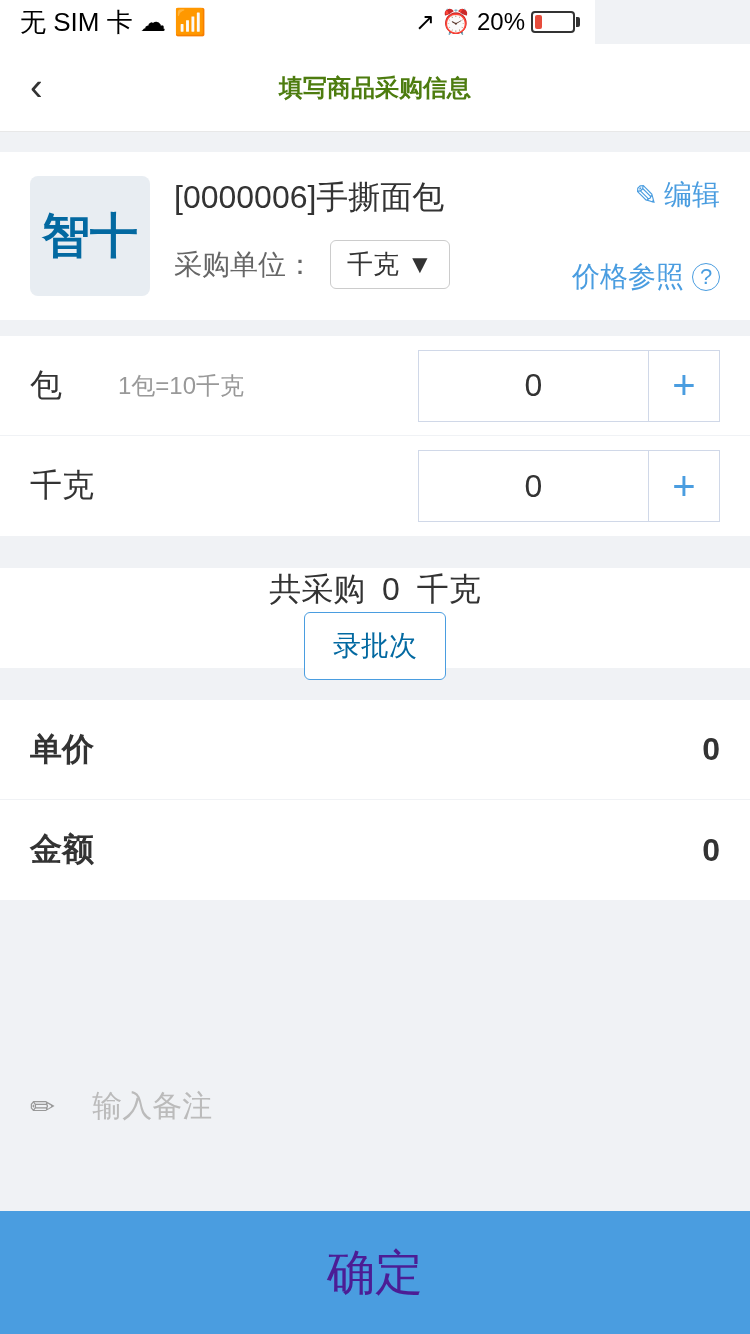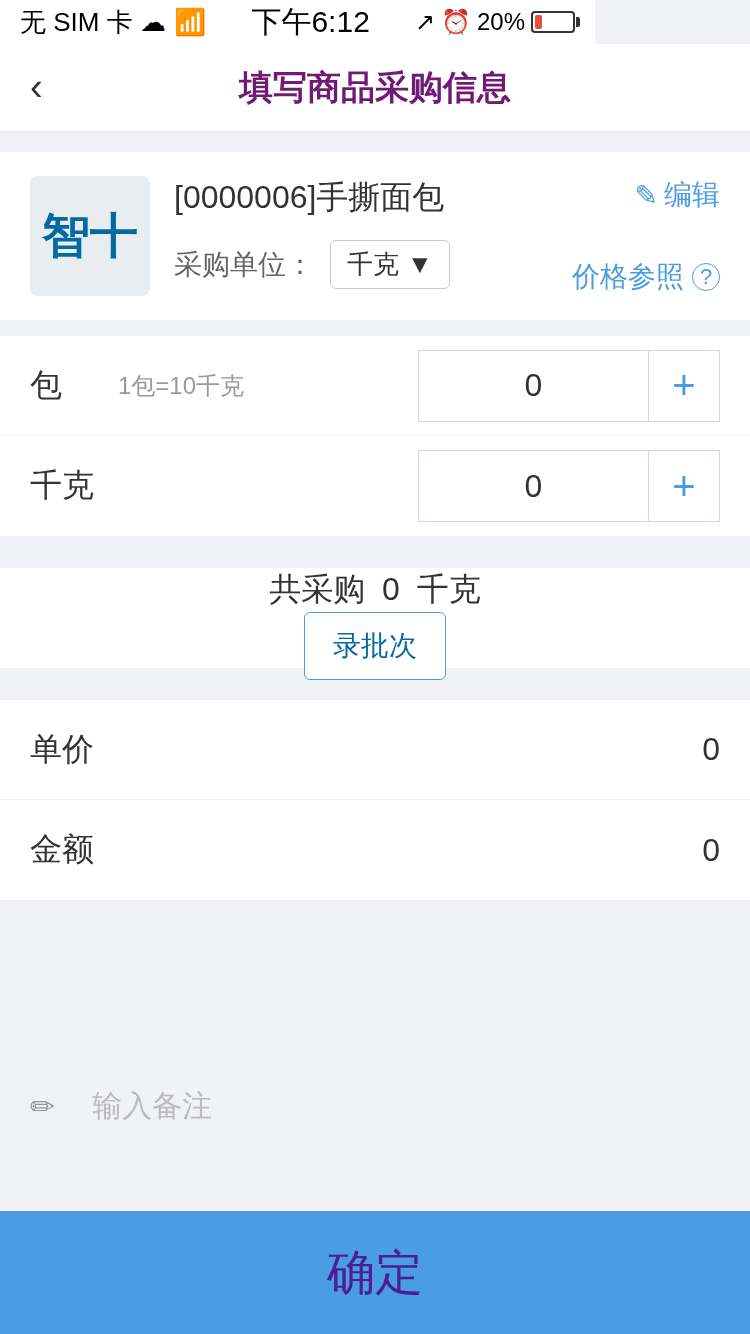--- a/index.html
+++ b/index.html
@@ -64,23 +64,23 @@
       border-bottom: 1px solid #e8e8e8;
     }
     .nav-back {
       position: absolute;
       left: 30px;
       font-size: 38px;
       color: #333;
       cursor: pointer;
     }
     .nav-title {
-      font-size: 34px;
+      font-size: 24px;
       font-weight: 600;
-      color: #701a75;
+      color: #4d7c0f;
     }
 
     
     .product-card {
       background: #fff;
       margin-top: 20px;
       padding: 24px 30px;
       display: flex;
       align-items: flex-start;
       gap: 24px;
@@ -239,20 +239,21 @@
       background: #fff;
       margin-top: 16px;
     }
     .price-row {
       display: flex;
       align-items: center;
       justify-content: space-between;
       padding: 0 30px;
       height: 100px;
       border-bottom: 1px solid #f0f2f5;
+      font-weight: bold;
     }
     .price-row:last-child {
       border-bottom: none;
     }
     .price-label {
       font-size: 32px;
       color: #333;
     }
     .price-value {
       font-size: 32px;
@@ -298,21 +299,20 @@
     }
   </style>
 </head>
 <body>
 
 <div class="status-bar">
   <div class="status-left">
     <span>无 SIM 卡 ☁</span>
     <span>📶</span>
   </div>
-  <div class="status-center">下午6:12</div>
   <div class="status-right">
     <span>↗</span>
     <span>⏰</span>
     <span>20%</span>
     <div class="battery-icon">
       <div class="battery-fill"></div>
     </div>
   </div>
 </div>
 

